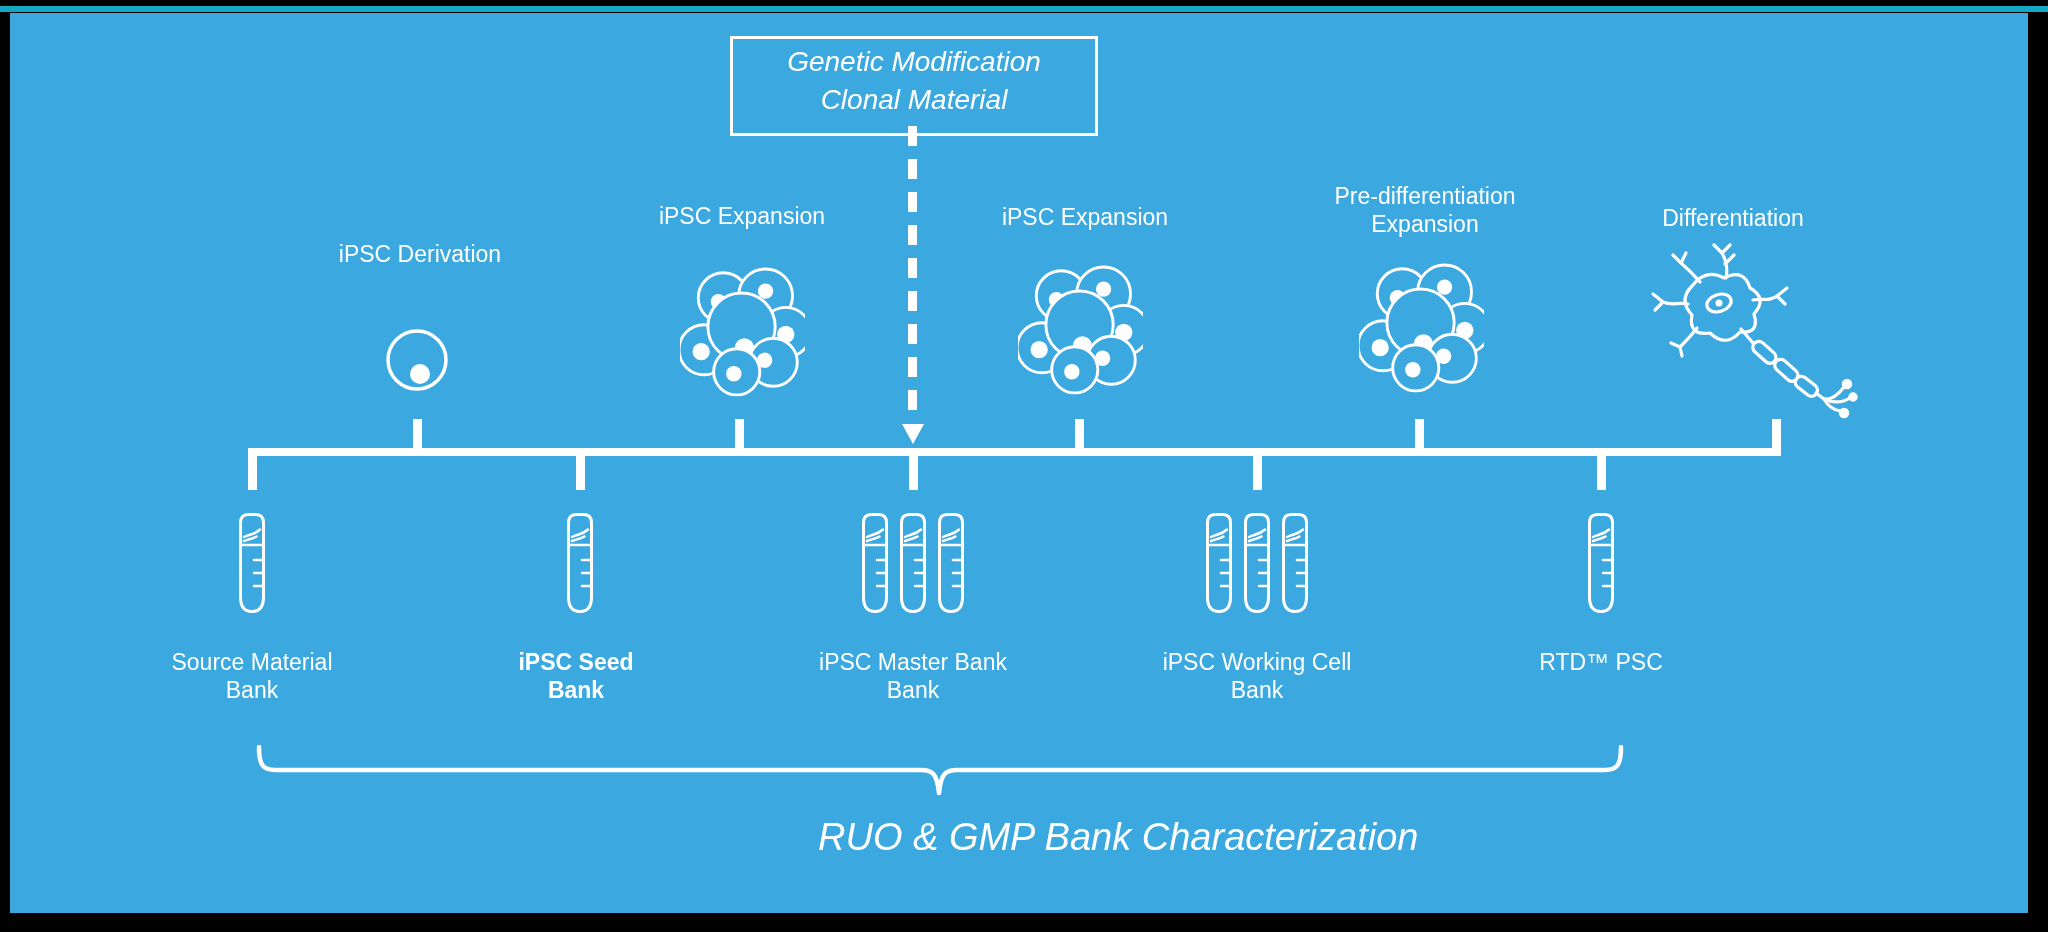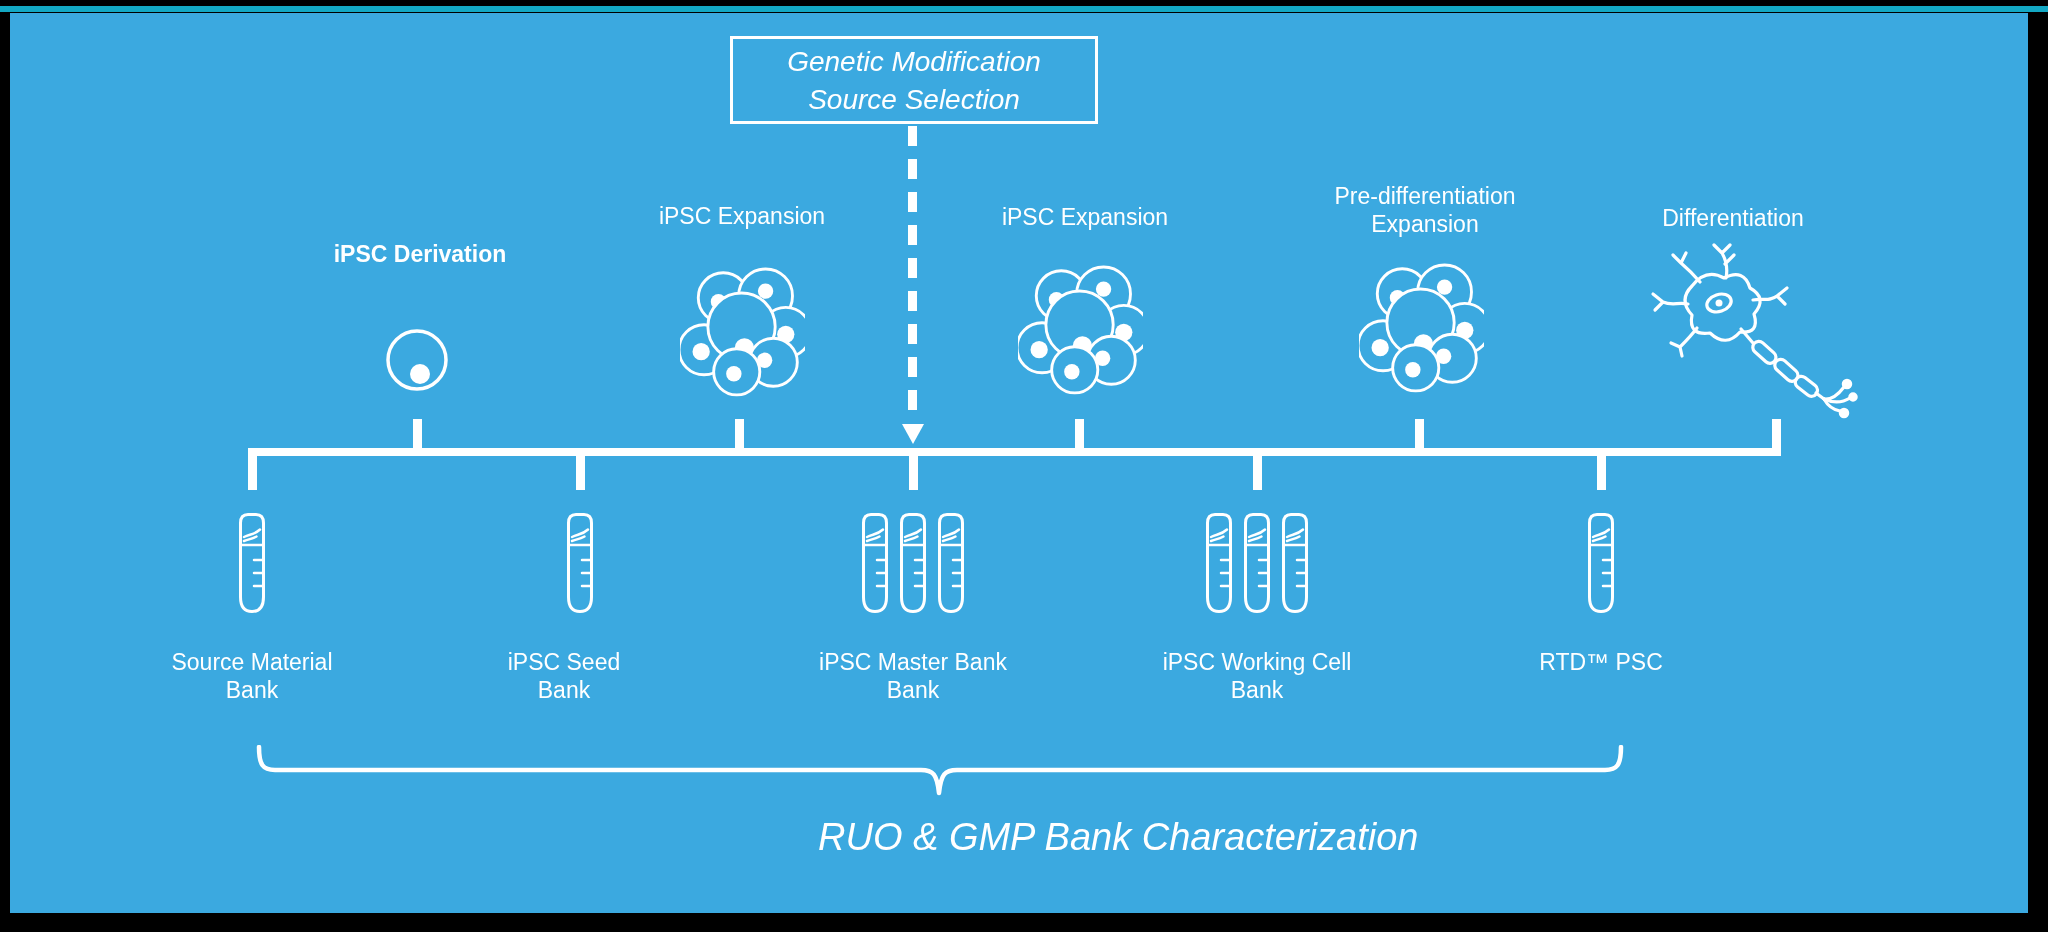--- a/index.html
+++ b/index.html
@@ -2,21 +2,21 @@
 <html><head>
 <meta charset="utf-8">
 <style>
   html,body{margin:0;padding:0;background:#000;}
   .root{position:relative;width:2048px;height:932px;background:#000;overflow:hidden;
         font-family:"Liberation Sans",sans-serif;color:#fff;}
   .accent-line{position:absolute;left:0;top:6px;width:2048px;height:6px;background:#13A8C4;}
   .canvas{position:absolute;left:10px;top:13px;width:2018px;height:900px;background:#3BA9E0;}
   .abs{position:absolute;}
   
-  .title-box{position:absolute;left:730px;top:36px;width:368px;height:88px;
+  .title-box{position:absolute;left:730px;top:36px;width:368px;height:100px;
              border:3px solid #fff;box-sizing:border-box;text-align:center;
              font-style:italic;font-size:28px;line-height:38px;padding-top:4px;}
   .title-box span{display:block;}
   
   .dash-line{position:absolute;left:908px;top:126px;width:9px;height:296px;
              background:repeating-linear-gradient(to bottom,#fff 0 20px,transparent 20px 33px);}
   .arrow-head{position:absolute;left:902px;top:424px;width:0;height:0;
               border-left:11px solid transparent;border-right:11px solid transparent;
               border-top:20px solid #fff;}
   
@@ -96,27 +96,27 @@
           <circle cx="213" cy="157" r="3.5" fill="#fff" stroke-width="2.5"></circle>
           <path d="M184,159 C188,166 194,170 200,171"></path>
           <circle cx="204" cy="173" r="4" fill="#fff" stroke-width="2.5"></circle>
         </g>
       </symbol>
     </defs>
   </svg>
 
   <div class="title-box">
     <span>Genetic Modification</span>
-    <span>Source Selection</span>
+    <span>Clonal Material</span>
   </div>
 
   <div class="dash-line"></div>
   <div class="arrow-head"></div>
 
-  <div class="label" style="left:260px;top:240px;font-weight:bold;">
+  <div class="label" style="left:260px;top:240px;">
     <span>iPSC Derivation</span>
   </div>
   <div class="label" style="left:582px;top:202px;">
     <span>iPSC Expansion</span>
   </div>
   <div class="label" style="left:925px;top:203px;">
     <span>iPSC Expansion</span>
   </div>
   <div class="label" style="left:1573px;top:204px;">
     <span>Differentiation</span>
@@ -184,21 +184,21 @@
       </svg>
   </div>
   <svg class="tube" style="left:1583px;top:510px;">
       <use href="#sym-tube"></use>
     </svg>
 
   <div class="label" style="left:92px;top:648px;">
     <span>Source Material</span>
     <span>Bank</span>
   </div>
-  <div class="label" style="left:404px;top:648px;">
+  <div class="label" style="left:416px;top:648px;font-weight:bold;">
     <span>iPSC Seed</span>
     <span>Bank</span>
   </div>
   <div class="label" style="left:753px;top:648px;">
     <span>iPSC Master Bank</span>
     <span>Bank</span>
   </div>
   <div class="label" style="left:1097px;top:648px;">
     <span>iPSC Working Cell</span>
     <span>Bank</span>

